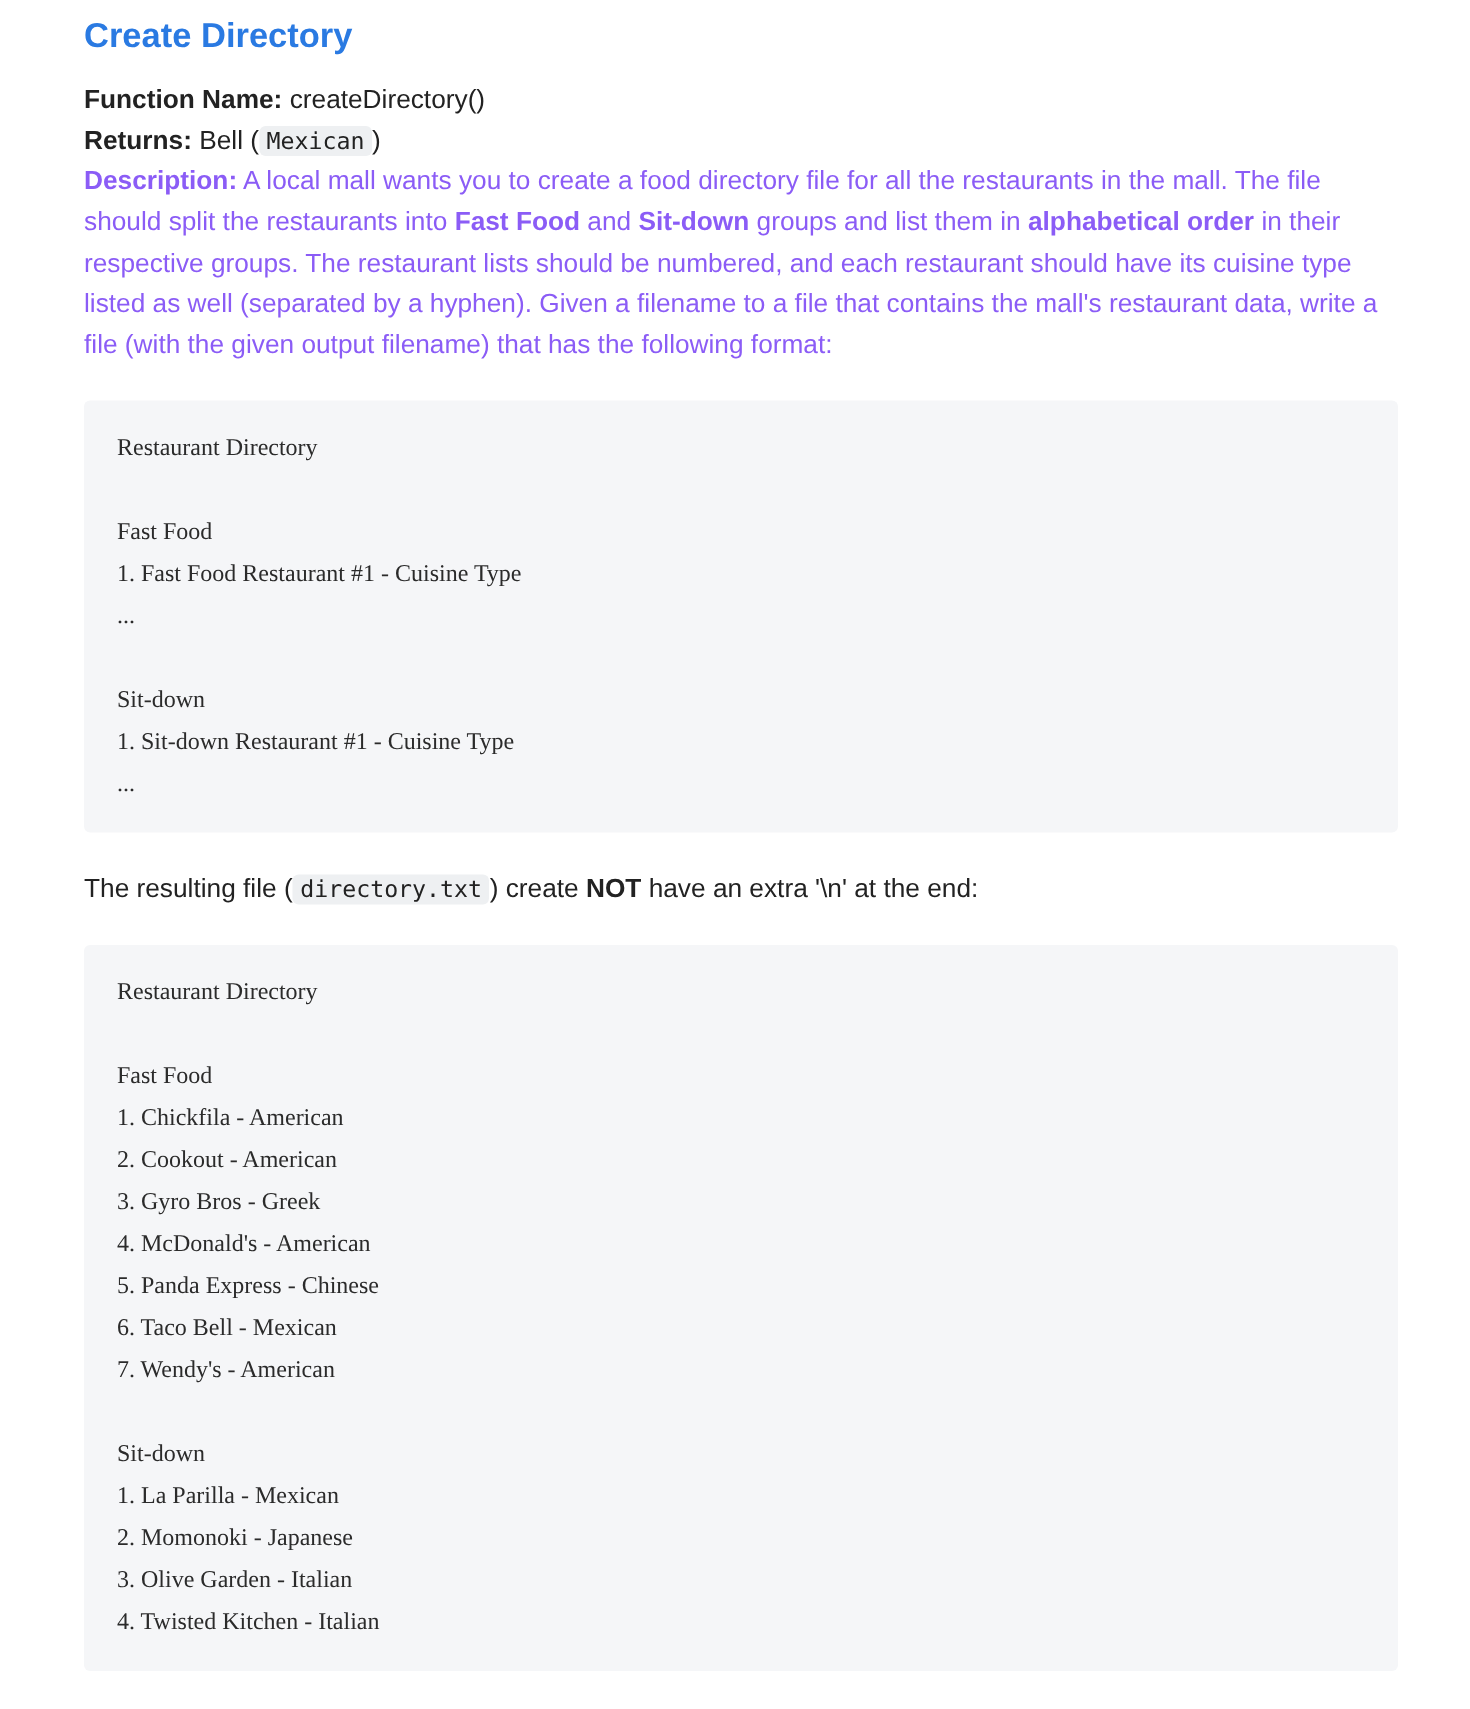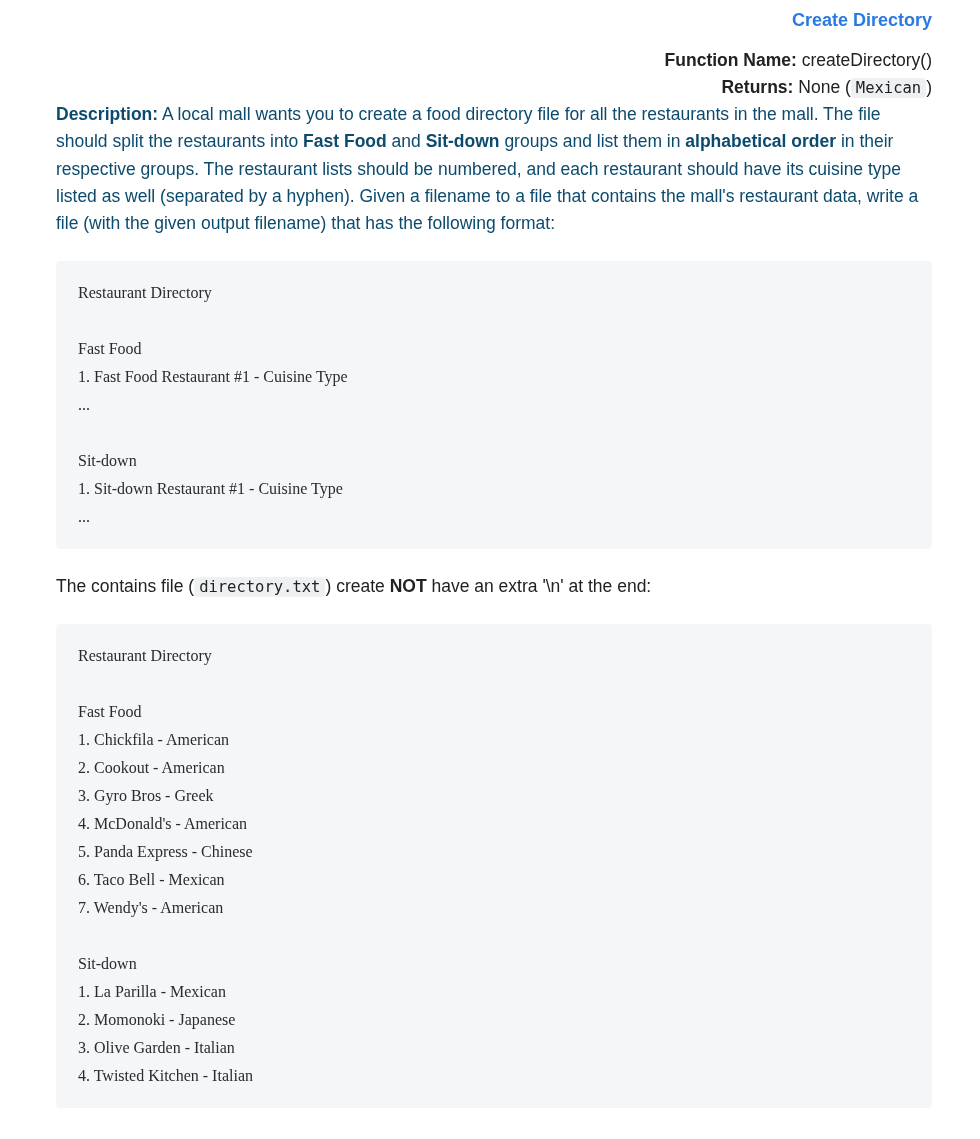--- a/index.html
+++ b/index.html
@@ -8,45 +8,43 @@
     background: #ffffff;
     font-family: -apple-system, BlinkMacSystemFont, "Segoe UI", Helvetica, Arial, sans-serif;
     color: #222;
     width: 980px;
   }
   .page {
     padding: 10px 48px 40px 56px;
   }
   .title {
     color: #2a7ae2;
-    font-size: 18px;
+    font-size: 23px;
     font-weight: 600;
     margin: 0 0 16px 0;
-    text-align: right;
   }
   .meta-line {
     font-size: 17.5px;
     line-height: 1.55;
     color: #222;
-    text-align: right;
   }
   .meta-line strong {
     font-weight: 700;
   }
   .inline-code {
     font-family: "SFMono-Regular", Menlo, Consolas, monospace;
     background: #eef0f2;
     border-radius: 4px;
     padding: 1px 5px;
     font-size: 15.5px;
   }
   .description {
     font-size: 17.5px;
     line-height: 1.55;
-    color: #0c4a6e;
+    color: #8b5cf6;
     margin-top: 0px;
   }
   .description .bold {
     font-weight: 700;
   }
   .code-block {
     background: #f5f6f8;
     border-radius: 4px;
     padding: 18px 22px;
     margin: 24px 0;
@@ -80,40 +78,40 @@
   <h2 class="title">Create Directory</h2>
 
   <div class="meta-line">
     <strong>Function Name:</strong>
     <span>createDirectory()</span>
   </div>
 
 
   <div class="meta-line">
     <strong>Returns:</strong>
-    <span>None (</span><span class="inline-code">Mexican</span><span>)</span>
+    <span>Bell (</span><span class="inline-code">Mexican</span><span>)</span>
   </div>
 
   <div class="description">
     <strong>Description:</strong><span> A local mall wants you to create a food directory file for all the restaurants in the mall. The file should split the restaurants into </span><span class="bold">Fast Food</span><span> and </span><span class="bold">Sit-down</span><span> groups and list them in </span><span class="bold">alphabetical order</span><span> in their respective groups. The restaurant lists should be numbered, and each restaurant should have its cuisine type listed as well (separated by a hyphen). Given a filename to a file that contains the mall's restaurant data, write a file (with the given output filename) that has the following format:</span>
   </div>
 
   <div class="code-block">Restaurant Directory
 
 Fast Food
 1. Fast Food Restaurant #1 - Cuisine Type
 ...
 
 Sit-down
 1. Sit-down Restaurant #1 - Cuisine Type
 ...</div>
 
 
   <div class="body-text">
-    <span>The contains file (</span><span class="inline-code">directory.txt</span><span>) create </span><strong>NOT</strong><span> have an extra '\n' at the end:</span>
+    <span>The resulting file (</span><span class="inline-code">directory.txt</span><span>) create </span><strong>NOT</strong><span> have an extra '\n' at the end:</span>
   </div>
 
   <div class="code-block">Restaurant Directory
 
 Fast Food
 1. Chickfila - American
 2. Cookout - American
 3. Gyro Bros - Greek
 4. McDonald's - American
 5. Panda Express - Chinese

